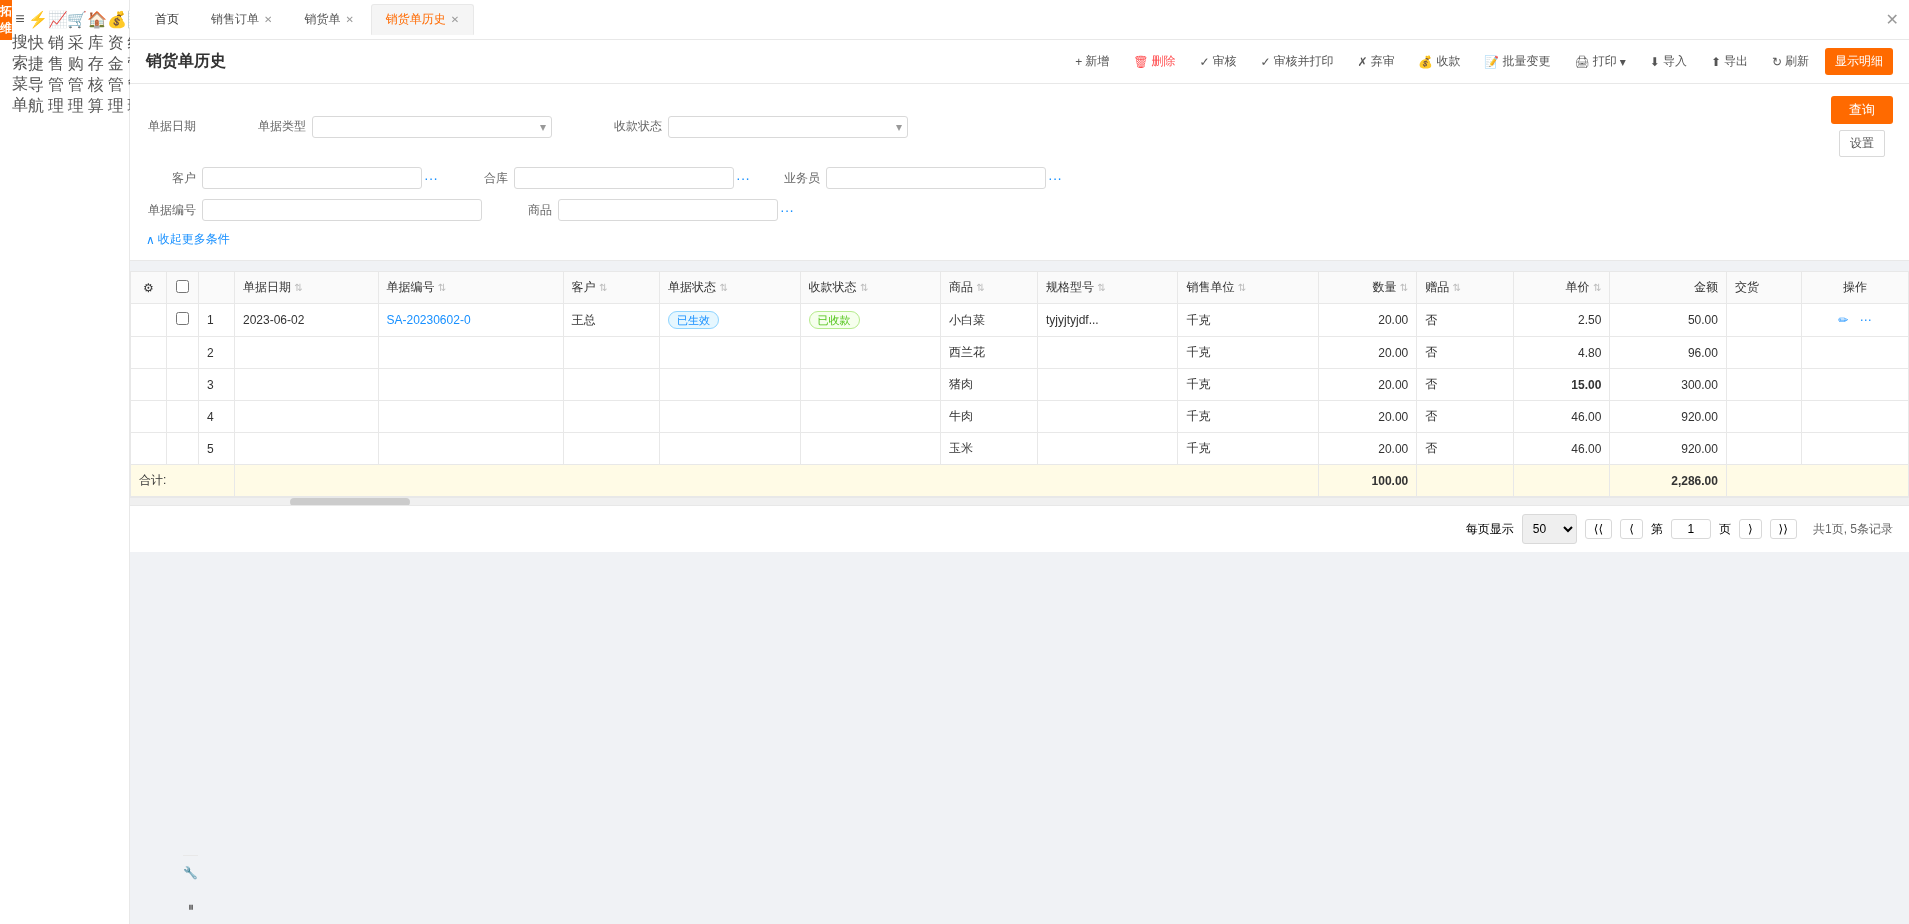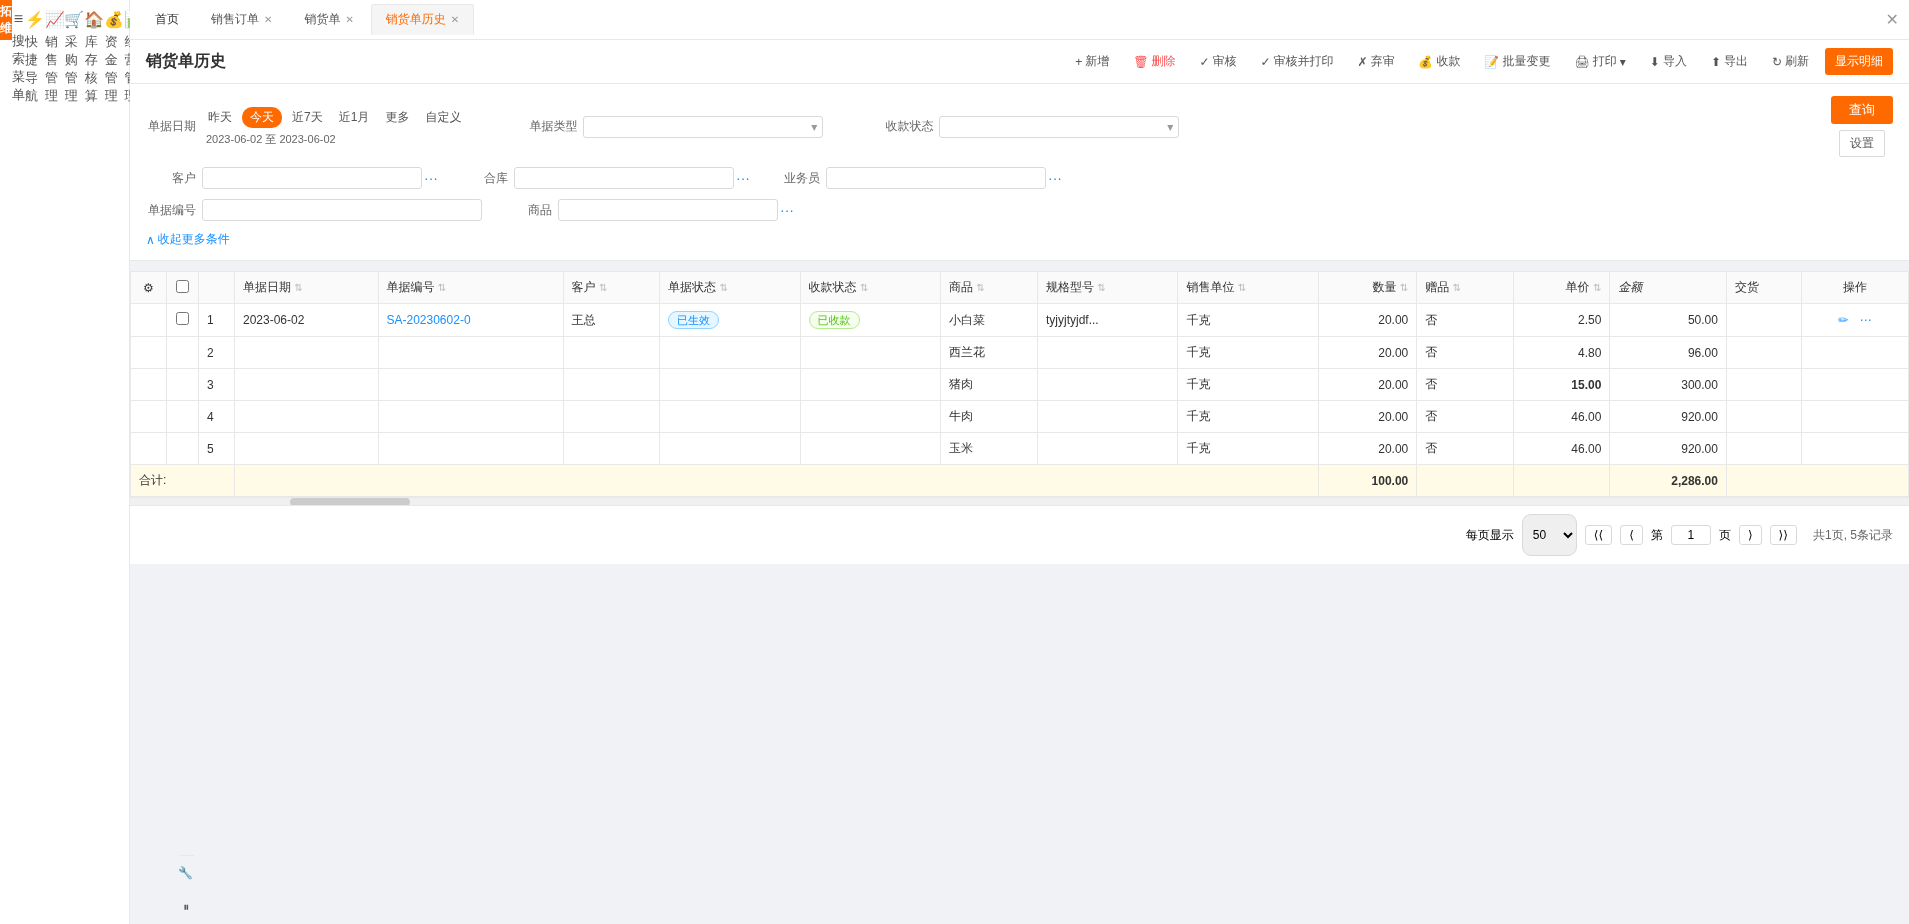--- a/index.html
+++ b/index.html
@@ -3,21 +3,21 @@
   <meta charset="utf-8">
   <style>
     * { box-sizing: border-box; margin: 0; padding: 0; font-family: 'Microsoft YaHei', Arial, sans-serif; font-size: 12px; }
     body { display: flex; height: 924px; width: 1909px; overflow: hidden; background: #f0f2f5; }
 
     
     .sidebar { width: 130px; background: #fff; border-right: 1px solid #e8e8e8; display: flex; flex-shrink: 0; }
     .sidebar-logo { height: 40px; background: #ff6a00; display: flex; align-items: center; justify-content: center; color: #fff; font-size: 14px; font-weight: bold; }
     .sidebar-item { display: flex; flex-direction: column; align-items: center; padding: 10px 0; cursor: pointer; color: #555; gap: 4px; }
     .sidebar-item .icon { font-size: 16px; }
-    .sidebar-item .label { font-size: 13px; }
+    .sidebar-item .label { font-size: 16px; }
     .sidebar-bottom { margin-top: auto; border-top: 1px solid #e8e8e8; }
 
     
     .main { flex: 1; display: flex; flex-direction: column; overflow: hidden; }
 
     
     .tab-bar { height: 40px; background: #fff; border-bottom: 1px solid #e8e8e8; display: flex; align-items: center; padding: 0 10px; gap: 2px; flex-shrink: 0; }
     .tab { padding: 6px 14px; border: 1px solid transparent; border-radius: 3px 3px 0 0; cursor: pointer; color: #555; display: flex; align-items: center; gap: 5px; }
     .tab.active { background: #f5f5f5; border-color: #e8e8e8; border-bottom-color: #f5f5f5; color: #ff6a00; }
     .tab .close-btn { font-size: 10px; color: #999; cursor: pointer; }
@@ -60,21 +60,21 @@
     .link-text { color: #1890ff; cursor: pointer; text-decoration: none; }
     .action-btn { background: none; border: none; color: #1890ff; cursor: pointer; padding: 2px 4px; }
     .checkbox-cell { text-align: center; }
 
     
     .summary-row { background: #fffbe6; }
     .summary-row td { font-weight: 400; }
 
     
     .pagination { display: flex; align-items: center; justify-content: flex-end; padding: 8px 16px; background: #fff; border-top: 1px solid #e8e8e8; gap: 8px; }
-    .page-size-select { border: 1px solid #d9d9d9; border-radius: 9px; padding: 12px 6px; }
+    .page-size-select { border: 1px solid #d9d9d9; border-radius: 3px; padding: 6px 6px; }
     .page-nav-btn { border: 1px solid #d9d9d9; background: #fff; padding: 2px 8px; border-radius: 3px; cursor: pointer; }
     .page-nav-btn:disabled { color: #ccc; cursor: not-allowed; }
     .page-input { border: 1px solid #d9d9d9; border-radius: 3px; padding: 2px 6px; width: 40px; text-align: center; }
 
     
     .scroll-track { height: 8px; background: #f0f0f0; border-top: 1px solid #e8e8e8; }
     .scroll-thumb { height: 8px; background: #ccc; border-radius: 4px; width: 120px; margin-left: 160px; }
   </style>
 </head>
 <body>
@@ -202,31 +202,20 @@
         <span>显示明细</span>
       </button>
     </div>
   </div>
 
   <div class="filter-area">
     <div class="filter-row">
 
       <div class="filter-item">
         <span class="filter-label">单据日期</span>
-        <div style="display:flex;flex-direction:column;gap:4px;">
-          <div class="date-tabs">
-            <span class="date-tab">昨天</span>
-            <span class="date-tab active" style="background:#ff6a00;color:#fff;border-radius:10px;padding:2px 8px;">今天</span>
-            <span class="date-tab">近7天</span>
-            <span class="date-tab">近1月</span>
-            <span class="date-tab">更多</span>
-            <span class="date-tab">自定义</span>
-          </div>
-          <div class="date-range" style="color:#666;font-size:11px;padding-left:4px;">2023-06-02 至 2023-06-02</div>
-        </div>
       </div>
 
       <div class="filter-item" style="margin-left:30px;">
         <span class="filter-label" style="min-width:60px;">单据类型</span>
         <div style="position:relative;display:inline-block;">
           <input class="filter-input" style="width: 240px;">
           <span style="position:absolute;right:6px;top:50%;transform:translateY(-50%);color:#999;">▾</span>
         </div>
       </div>
 
@@ -343,21 +332,21 @@
             <span class="sort-icon">⇅</span>
           </th>
           <th>
             <span>赠品</span>
             <span class="sort-icon">⇅</span>
           </th>
           <th style="text-align:right;">
             <span>单价</span>
             <span class="sort-icon">⇅</span>
           </th>
-          <th style="text-align:left;font-style:italic;">
+          <th style="text-align:right;">
             <span>金额</span>
           </th>
           <th>
             <span>交货</span>
           </th>
           <th style="text-align:center;">
             <span>操作</span>
           </th>
         </tr>
       </thead>

